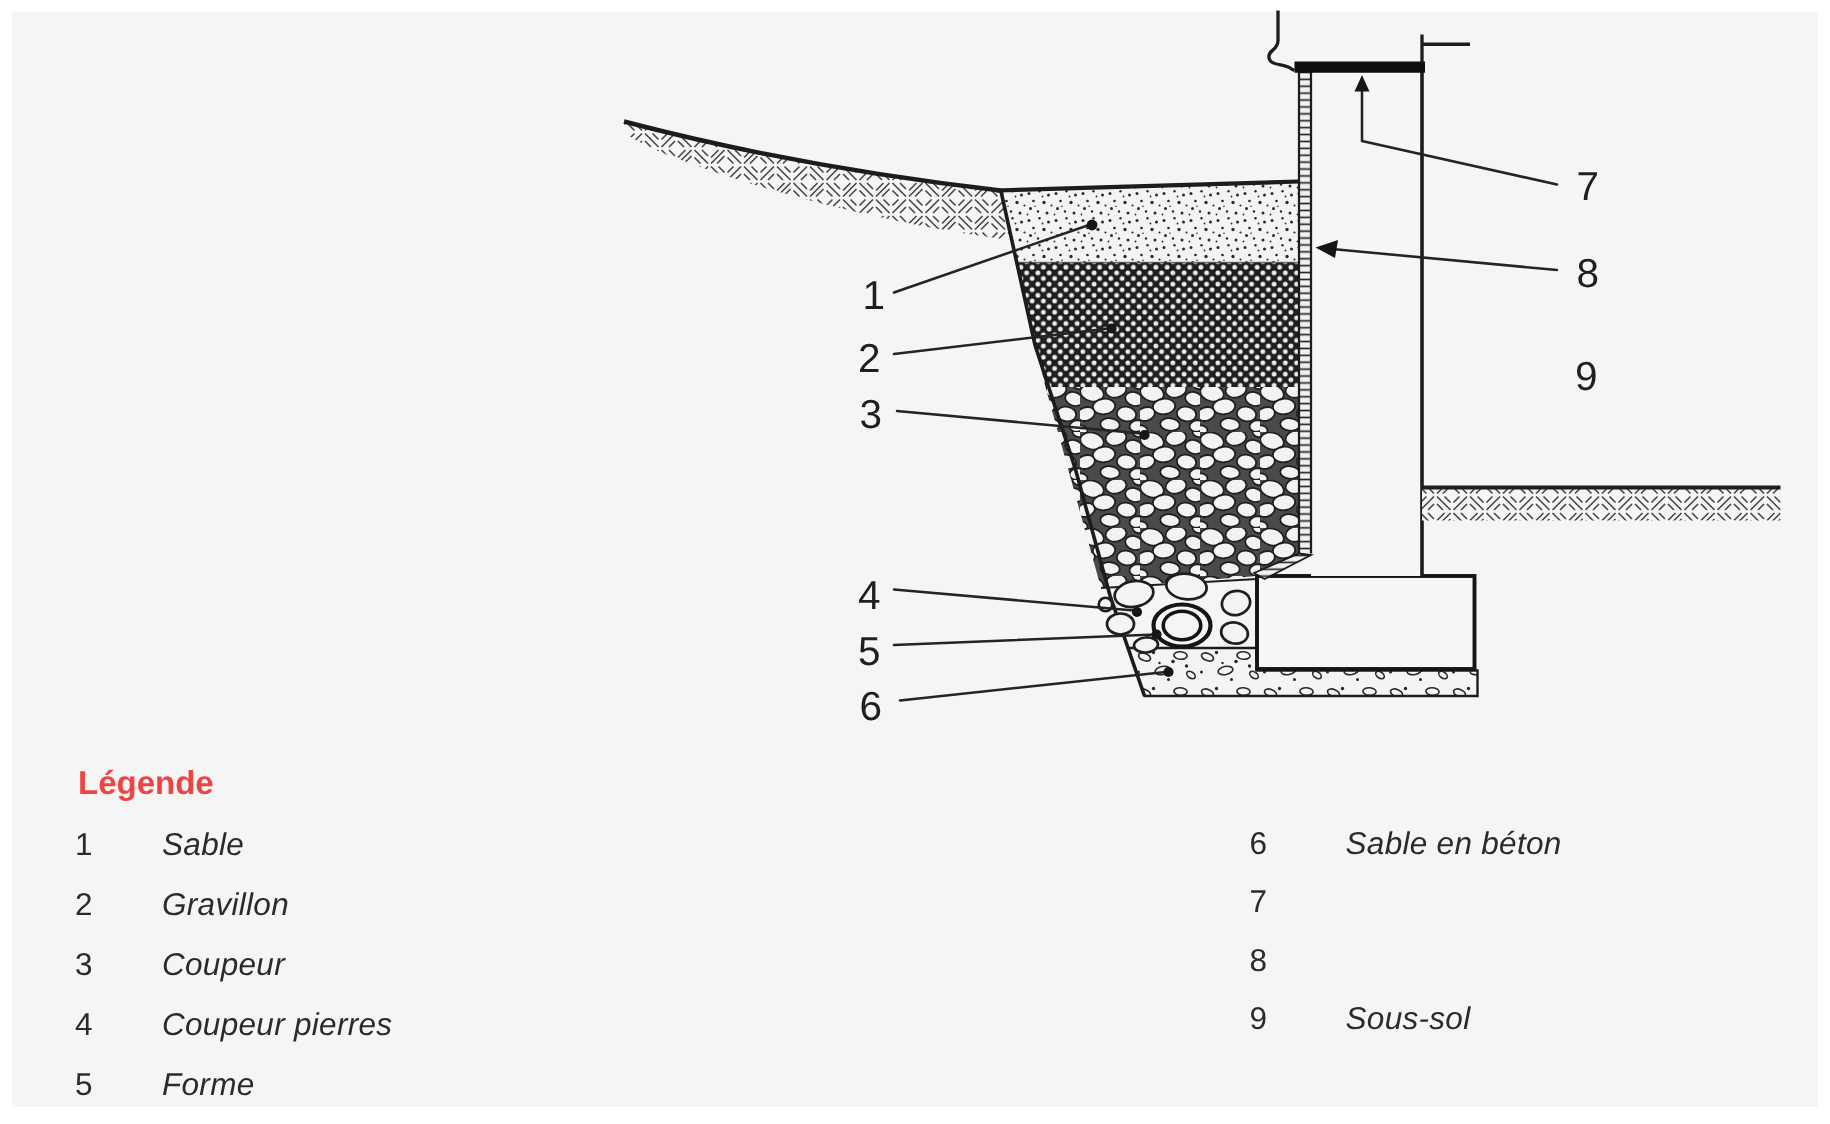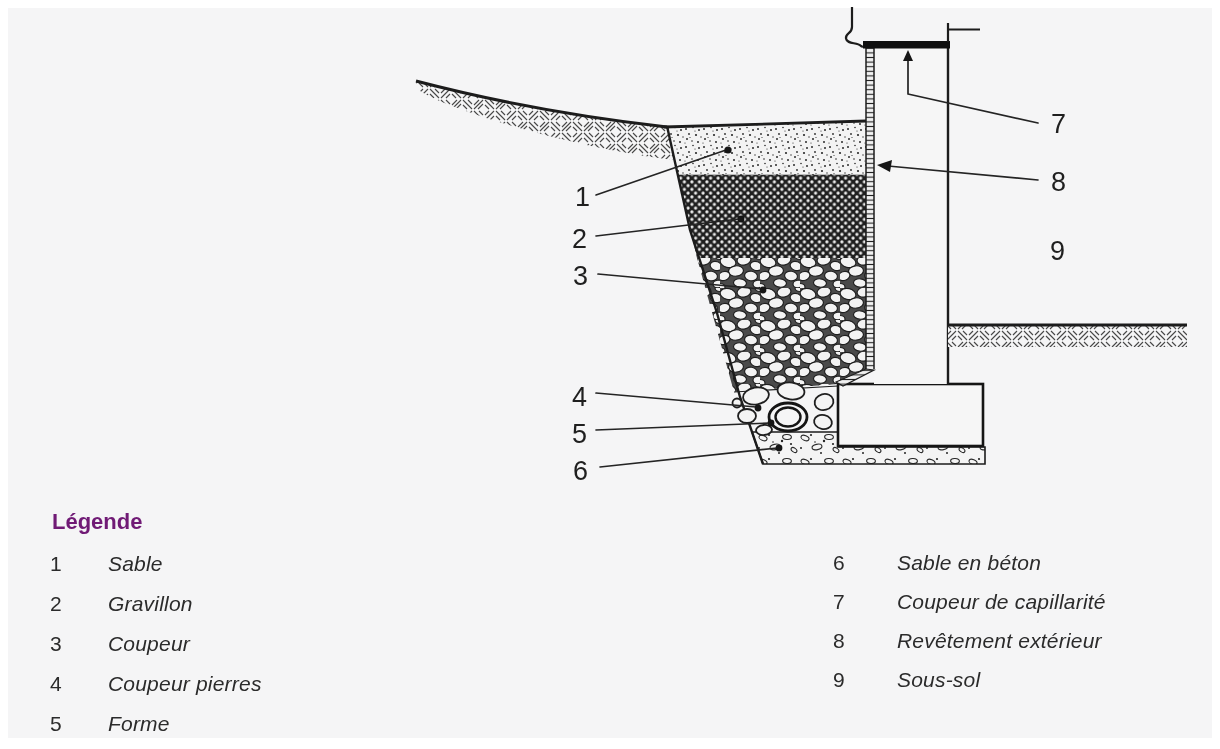--- a/index.html
+++ b/index.html
@@ -2,21 +2,21 @@
 <html><head>
 <meta charset="utf-8">
 <style>
   html,body{margin:0;padding:0;width:1220px;height:749px;background:#ffffff;overflow:hidden;
     font-family:"Liberation Sans", sans-serif;}
   .panel{position:absolute;left:8px;top:8px;width:1204px;height:730px;background:#f5f5f6;}
   svg.diagram{position:absolute;left:0;top:0;z-index:1;}
   .callout{position:absolute;z-index:2;font-size:27px;color:#1f1f1f;line-height:1;
     letter-spacing:0;}
   .legend{position:absolute;left:0;top:0;z-index:2;color:#2b2b2b;}
-  .legend-title{position:absolute;left:52px;top:509px;font-size:22px;font-weight:bold;color:#701a75;}
+  .legend-title{position:absolute;left:52px;top:509px;font-size:22px;font-weight:bold;color:#ef4444;}
   .legend-col{position:absolute;display:flex;flex-direction:column;}
   .legend-col.left{left:50px;top:552px;gap:15px;}
   .legend-col.right{left:833px;top:551px;gap:14px;}
   .lrow{display:flex;align-items:flex-start;height:25px;font-size:21px;letter-spacing:.2px;}
   .legend-col.left .lnum{width:58px;}
   .legend-col.right .lnum{width:64px;}
   .llab{white-space:nowrap;font-style:italic;}
 </style>
 </head>
 <body>
@@ -202,24 +202,22 @@
     </div>
   </div>
 
   <div class="legend-col right">
     <div class="lrow">
       <span class="lnum">6</span>
       <span class="llab">Sable en béton</span>
     </div>
     <div class="lrow">
       <span class="lnum">7</span>
-      <span class="llab">Coupeur de capillarité</span>
     </div>
     <div class="lrow">
       <span class="lnum">8</span>
-      <span class="llab">Revêtement extérieur</span>
     </div>
     <div class="lrow">
       <span class="lnum">9</span>
       <span class="llab">Sous-sol</span>
     </div>
   </div>
 </div>
 
 </body></html>

